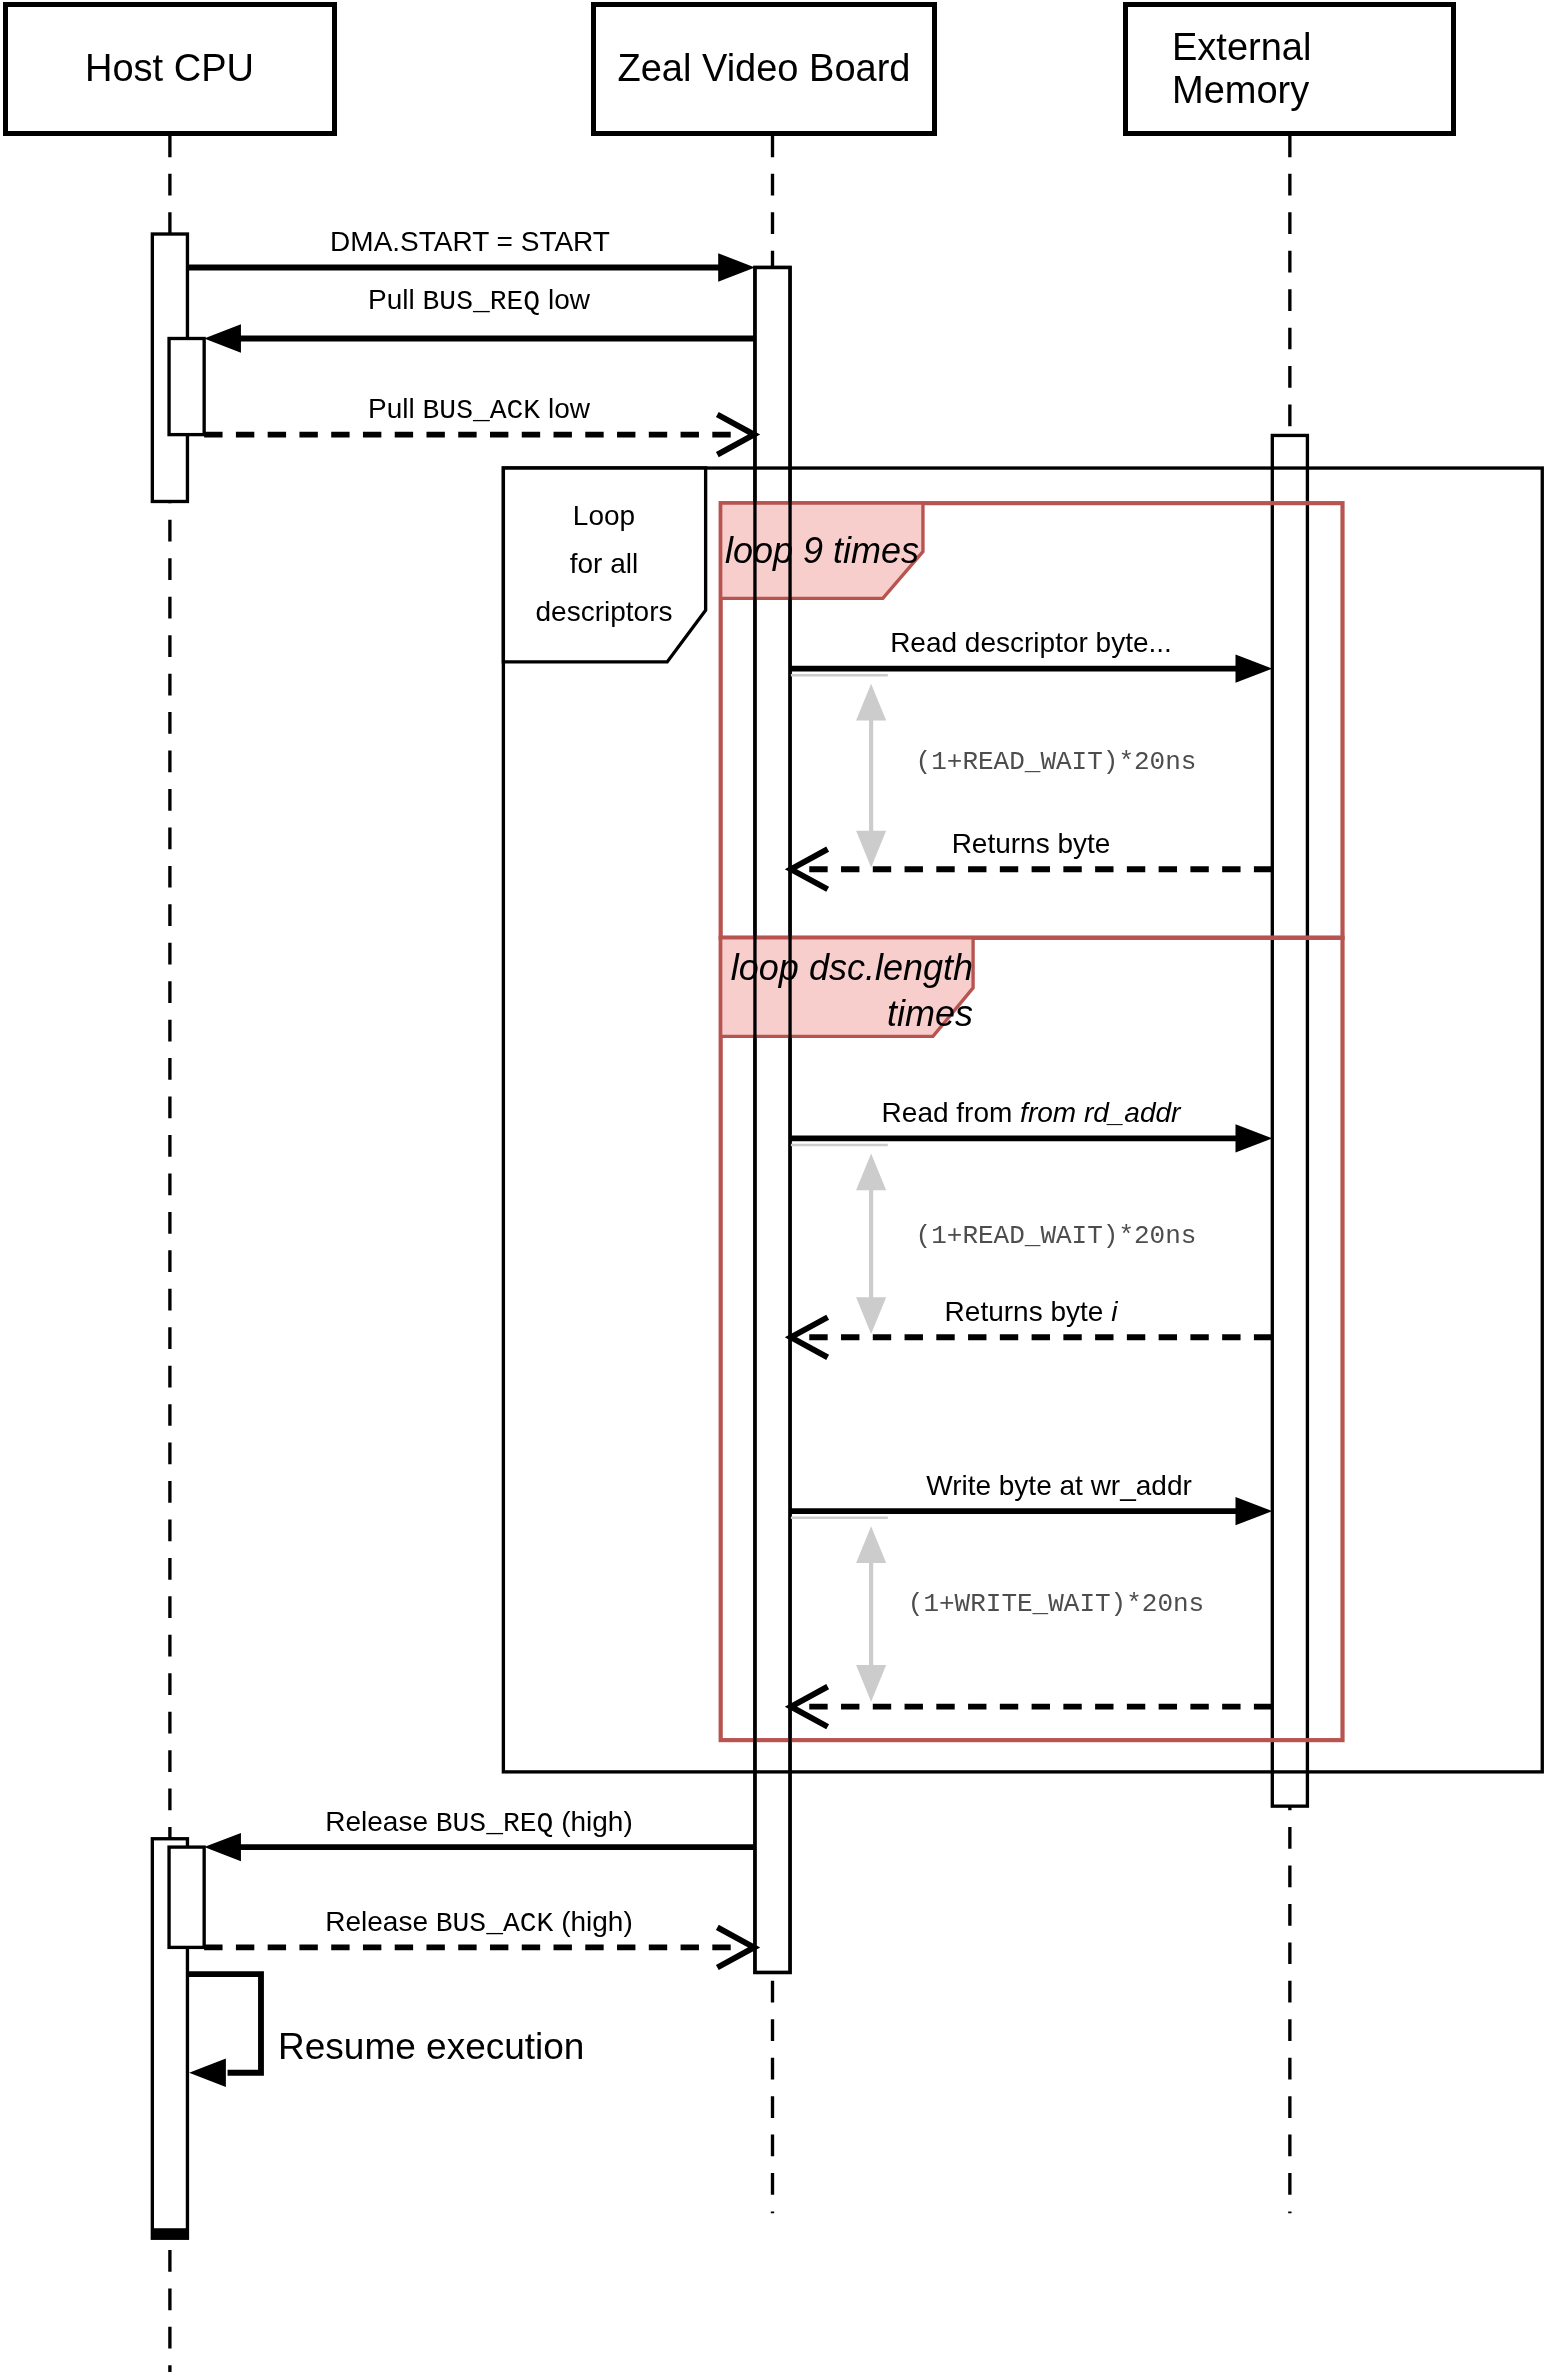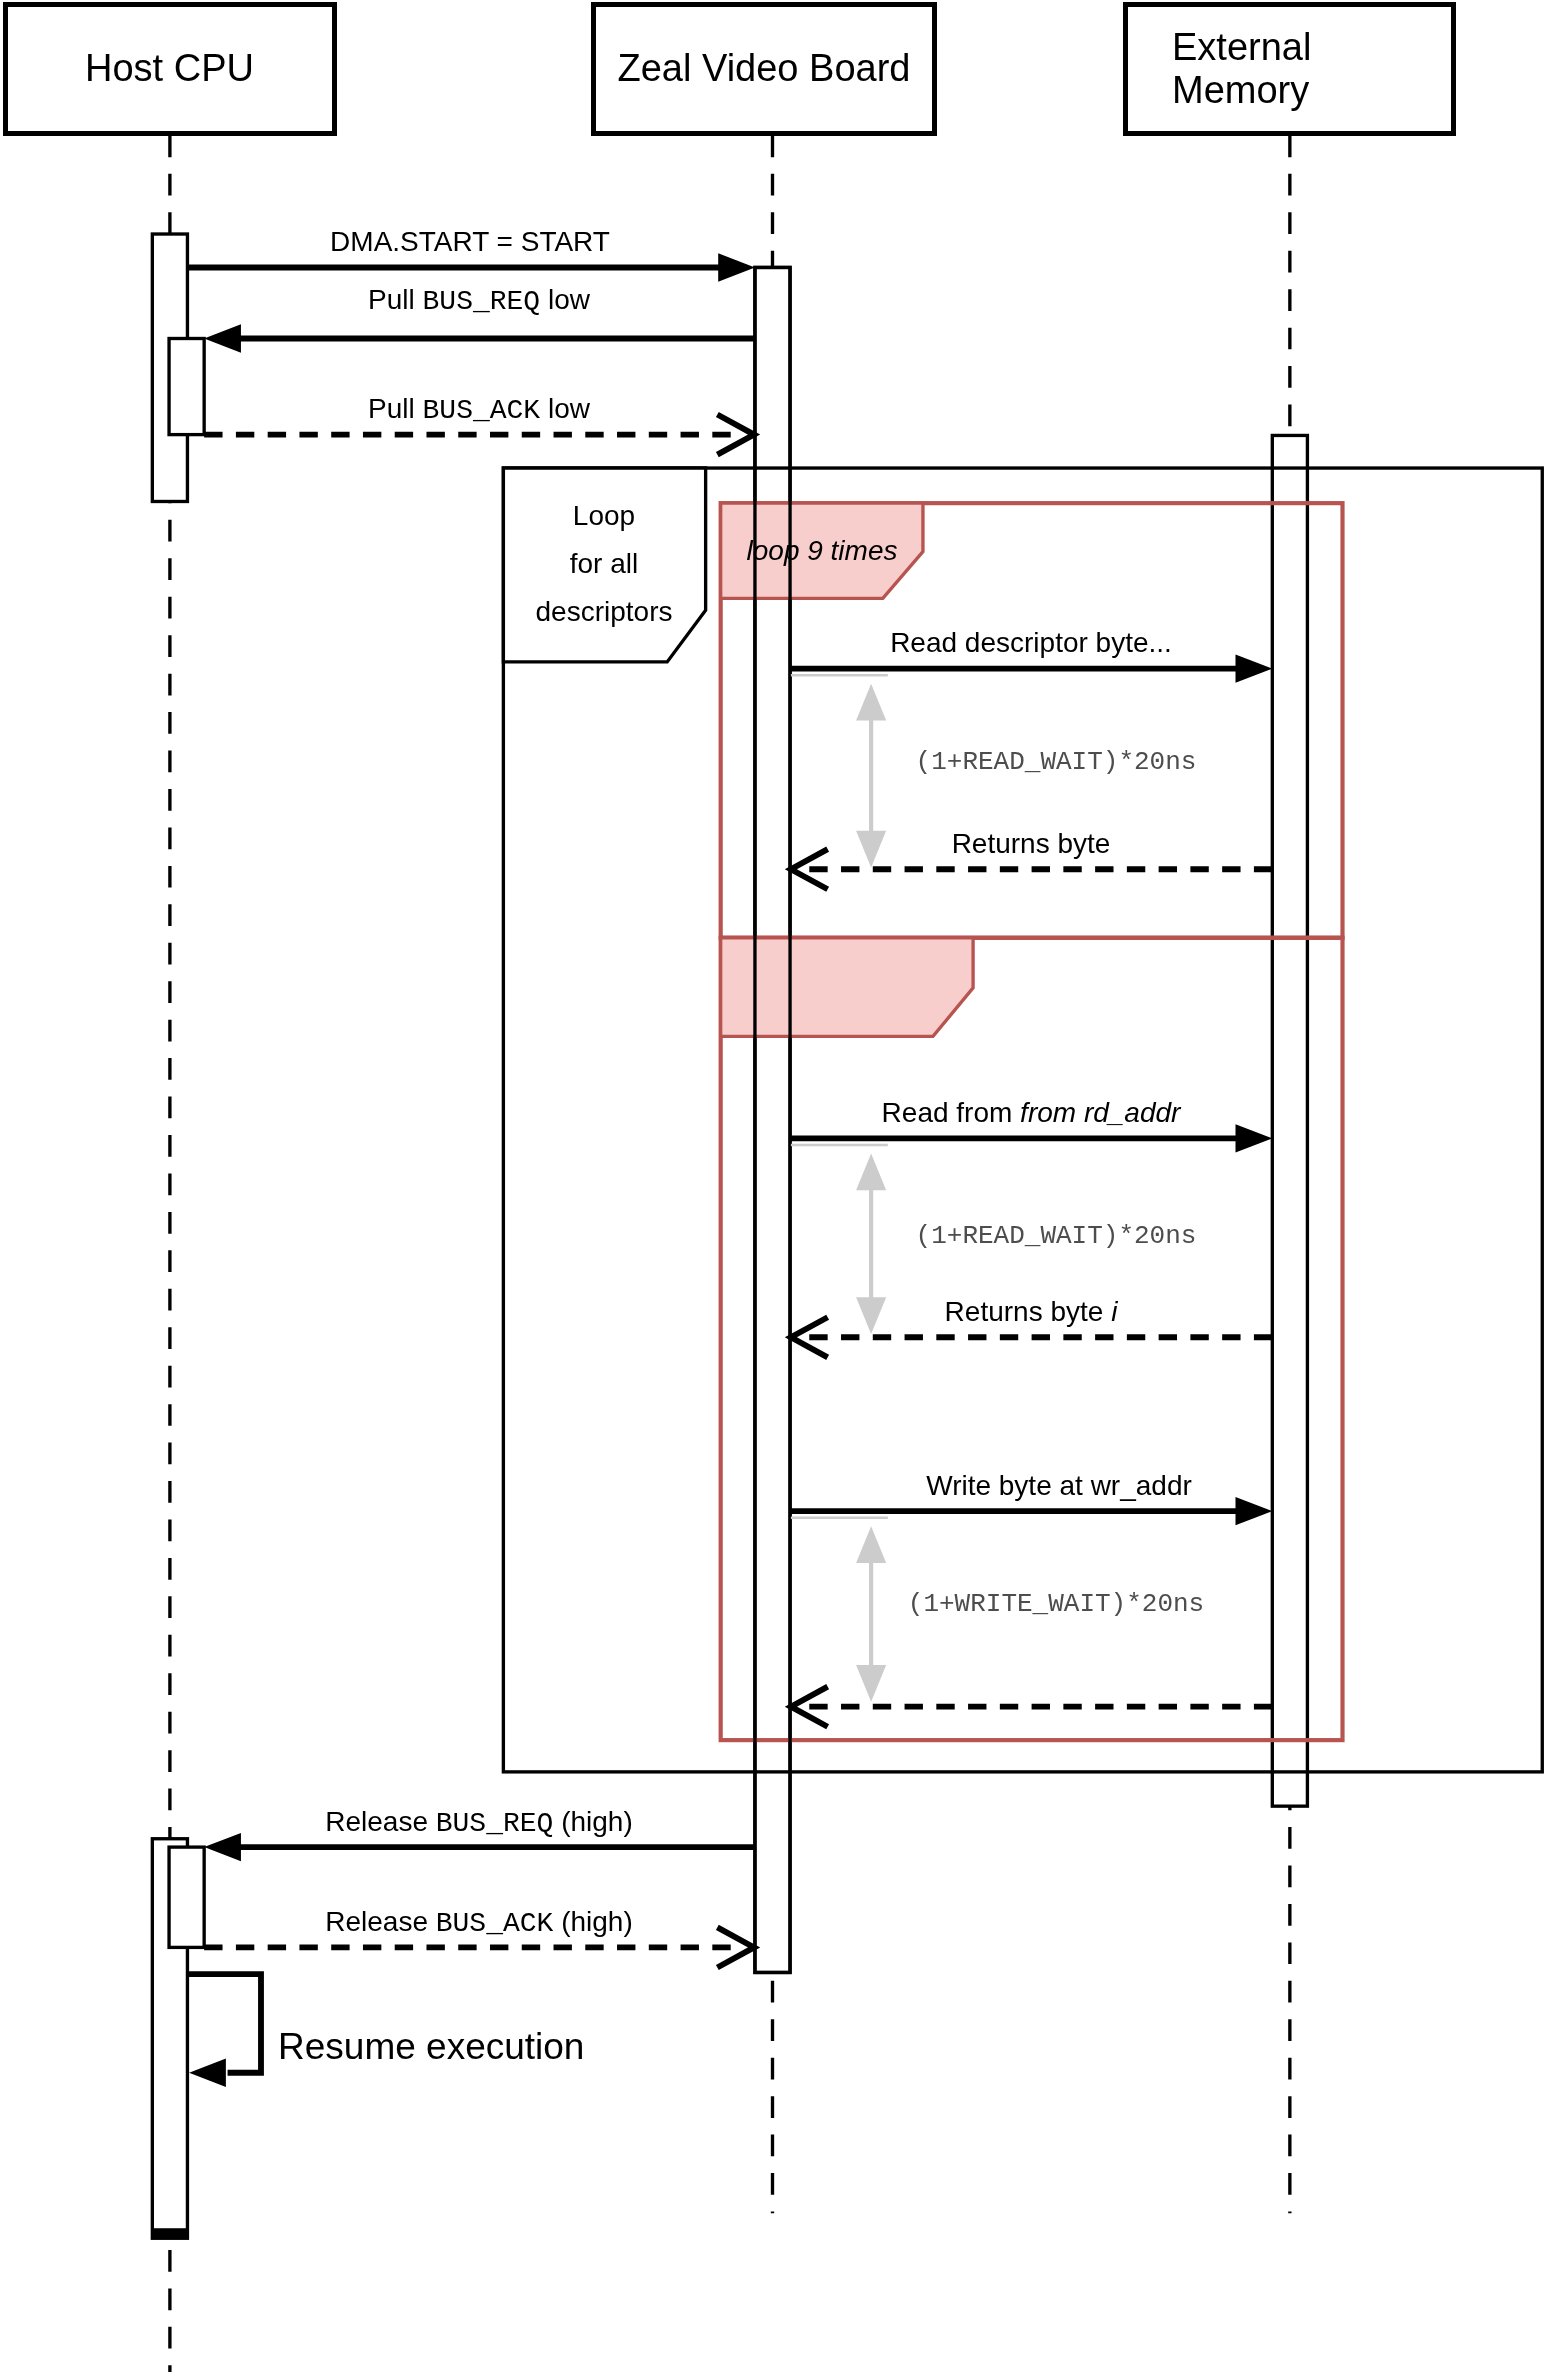--- a/index.html
+++ b/index.html
@@ -9,21 +9,21 @@
   .actor{position:absolute;top:1.7px;height:134px;box-sizing:border-box;border:5px solid #000;
          background:#fff;display:flex;align-items:center;justify-content:center;
          font-size:38px;color:#000;}
   .msg{position:absolute;white-space:nowrap;font-size:28px;color:#000;transform:translateX(-50%);}
   .msg .mono, .mono{font-family:"Liberation Mono",monospace;}
   .msg .ital{font-style:italic;}
   .timing{position:absolute;white-space:nowrap;font-family:"Liberation Mono",monospace;
           font-size:26px;color:#4d4d4d;transform:translateX(-50%);}
   .loop-label{position:absolute;left:503px;top:492px;width:202px;text-align:center;
               font-size:28px;line-height:48px;color:#000;}
-  .red-label{position:absolute;font-style:italic;font-size:28px;color:#000;text-align:right;}
+  .red-label{position:absolute;font-style:italic;font-size:36px;color:#000;text-align:right;}
   .red-label.one{left:721px;top:503px;width:202px;height:95px;display:flex;
                  align-items:center;justify-content:center;}
   .red-label.two{left:721px;top:945px;width:252px;line-height:46px;}
   .resume{position:absolute;left:278px;top:2026px;font-size:37px;white-space:nowrap;color:#000;}
 </style>
 </head>
 <body>
 
 <div class="canvas">
 
@@ -115,20 +115,24 @@
   </div>
 
   <div class="loop-label">
     <div>Loop</div>
     <div>for all</div>
     <div>descriptors</div>
   </div>
   <div class="red-label one">
     <span>loop 9 times</span>
   </div>
+  <div class="red-label two">
+    <div>loop dsc.length</div>
+    <div>times</div>
+  </div>
 
   <div class="msg" style="left:470px;top:226px;">
     <span>DMA.START = START</span>
   </div>
 
   <div class="msg" style="left:479px;top:284px;">
     <span>Pull </span><span class="mono">BUS_REQ</span><span> low</span>
   </div>
 
   <div class="msg" style="left:479px;top:393px;">

